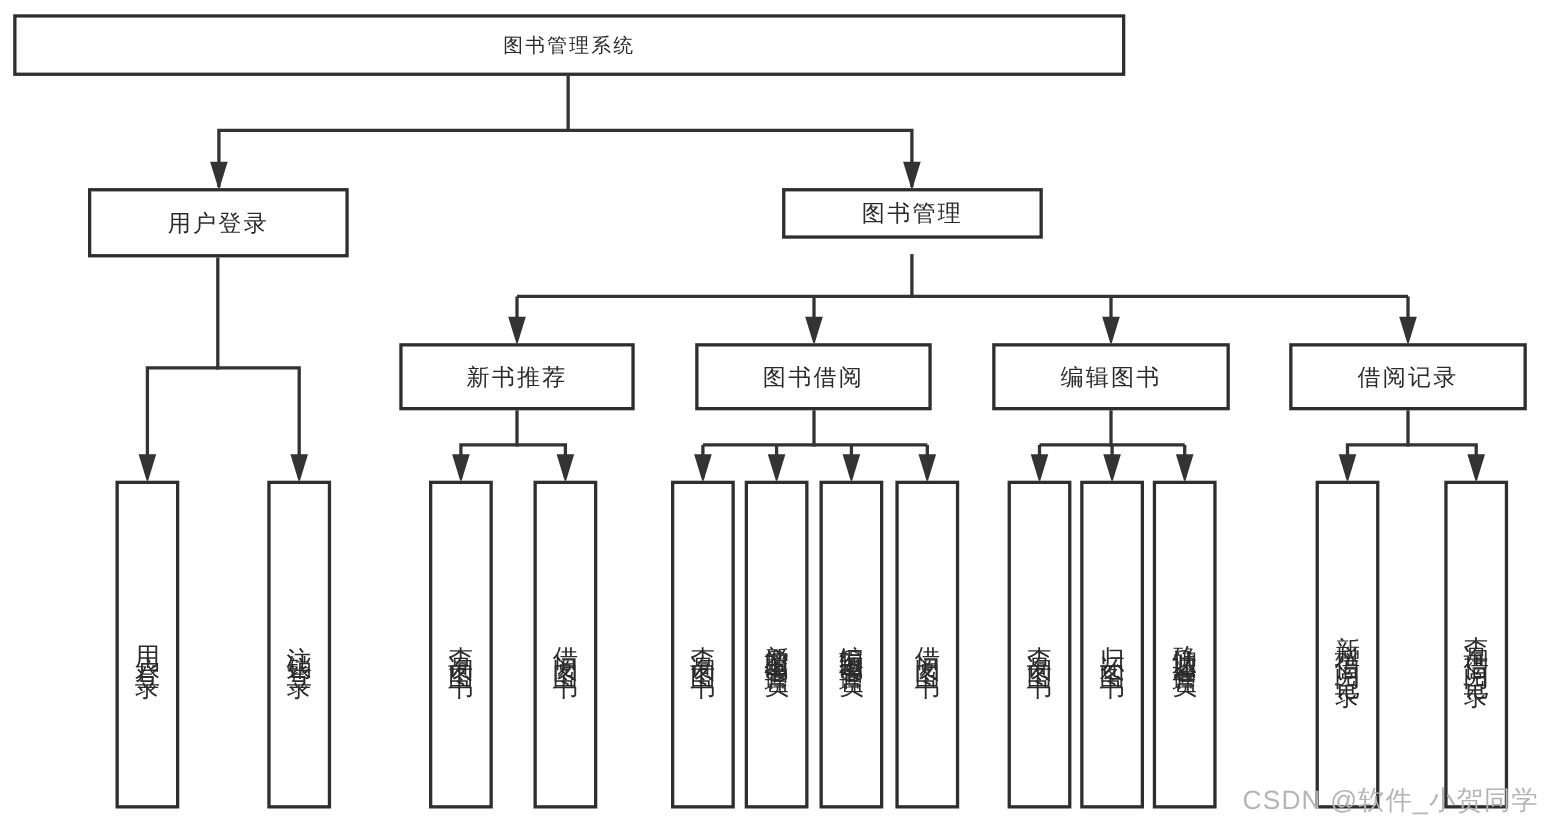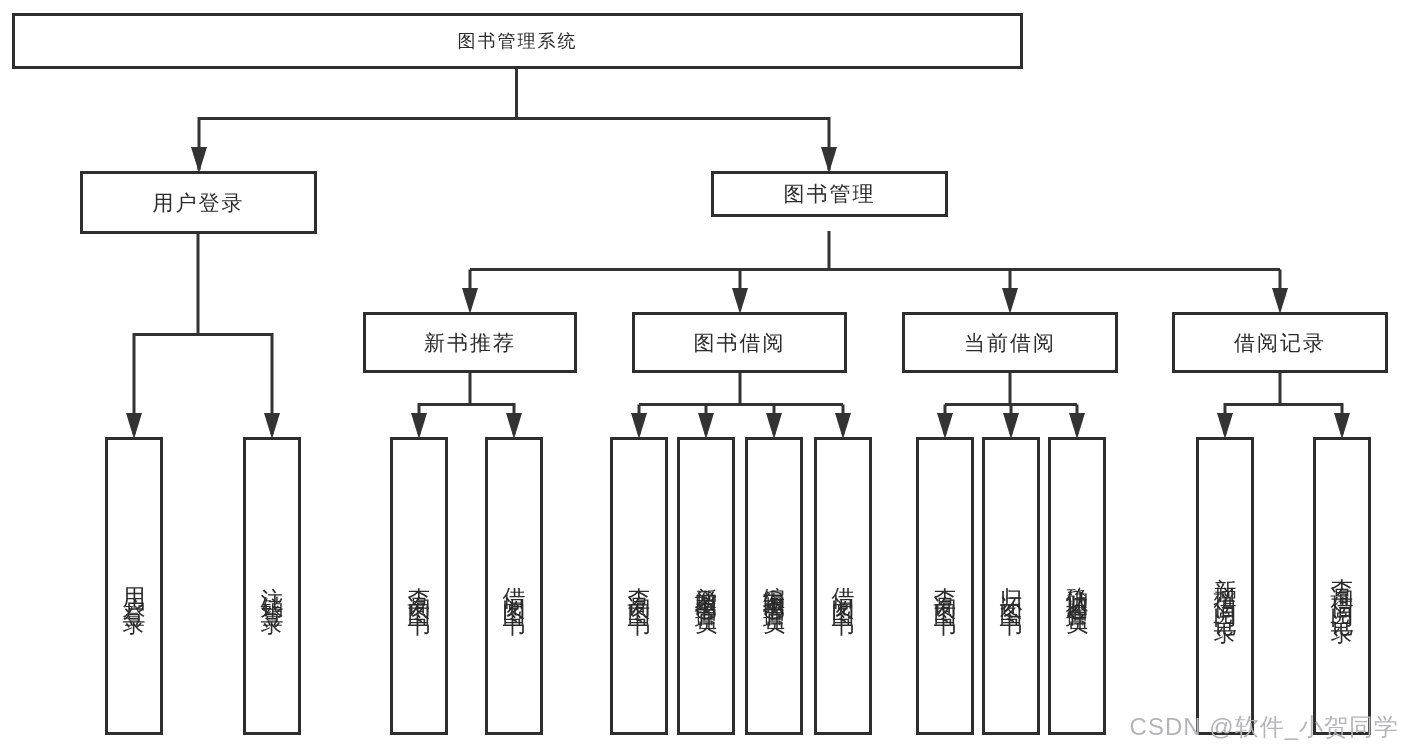--- a/index.html
+++ b/index.html
@@ -157,21 +157,21 @@
     <span class="h-label">图书管理</span>
   </div>
 
   <div class="box h-box" style="left:363px;top:312px;width:214px;height:61px">
     <span class="h-label">新书推荐</span>
   </div>
   <div class="box h-box" style="left:632px;top:312px;width:215px;height:61px">
     <span class="h-label">图书借阅</span>
   </div>
   <div class="box h-box" style="left:902px;top:312px;width:216px;height:61px">
-    <span class="h-label">当前借阅</span>
+    <span class="h-label">编辑图书</span>
   </div>
   <div class="box h-box" style="left:1172px;top:312px;width:216px;height:61px">
     <span class="h-label">借阅记录</span>
   </div>
 
   <div class="box v-box" style="left:105px;top:437px;width:58px;height:298px">
     <span class="v-label">用户登录</span>
   </div>
   <div class="box v-box" style="left:243px;top:437px;width:58px;height:298px">
     <span class="v-label">注销登录</span>

